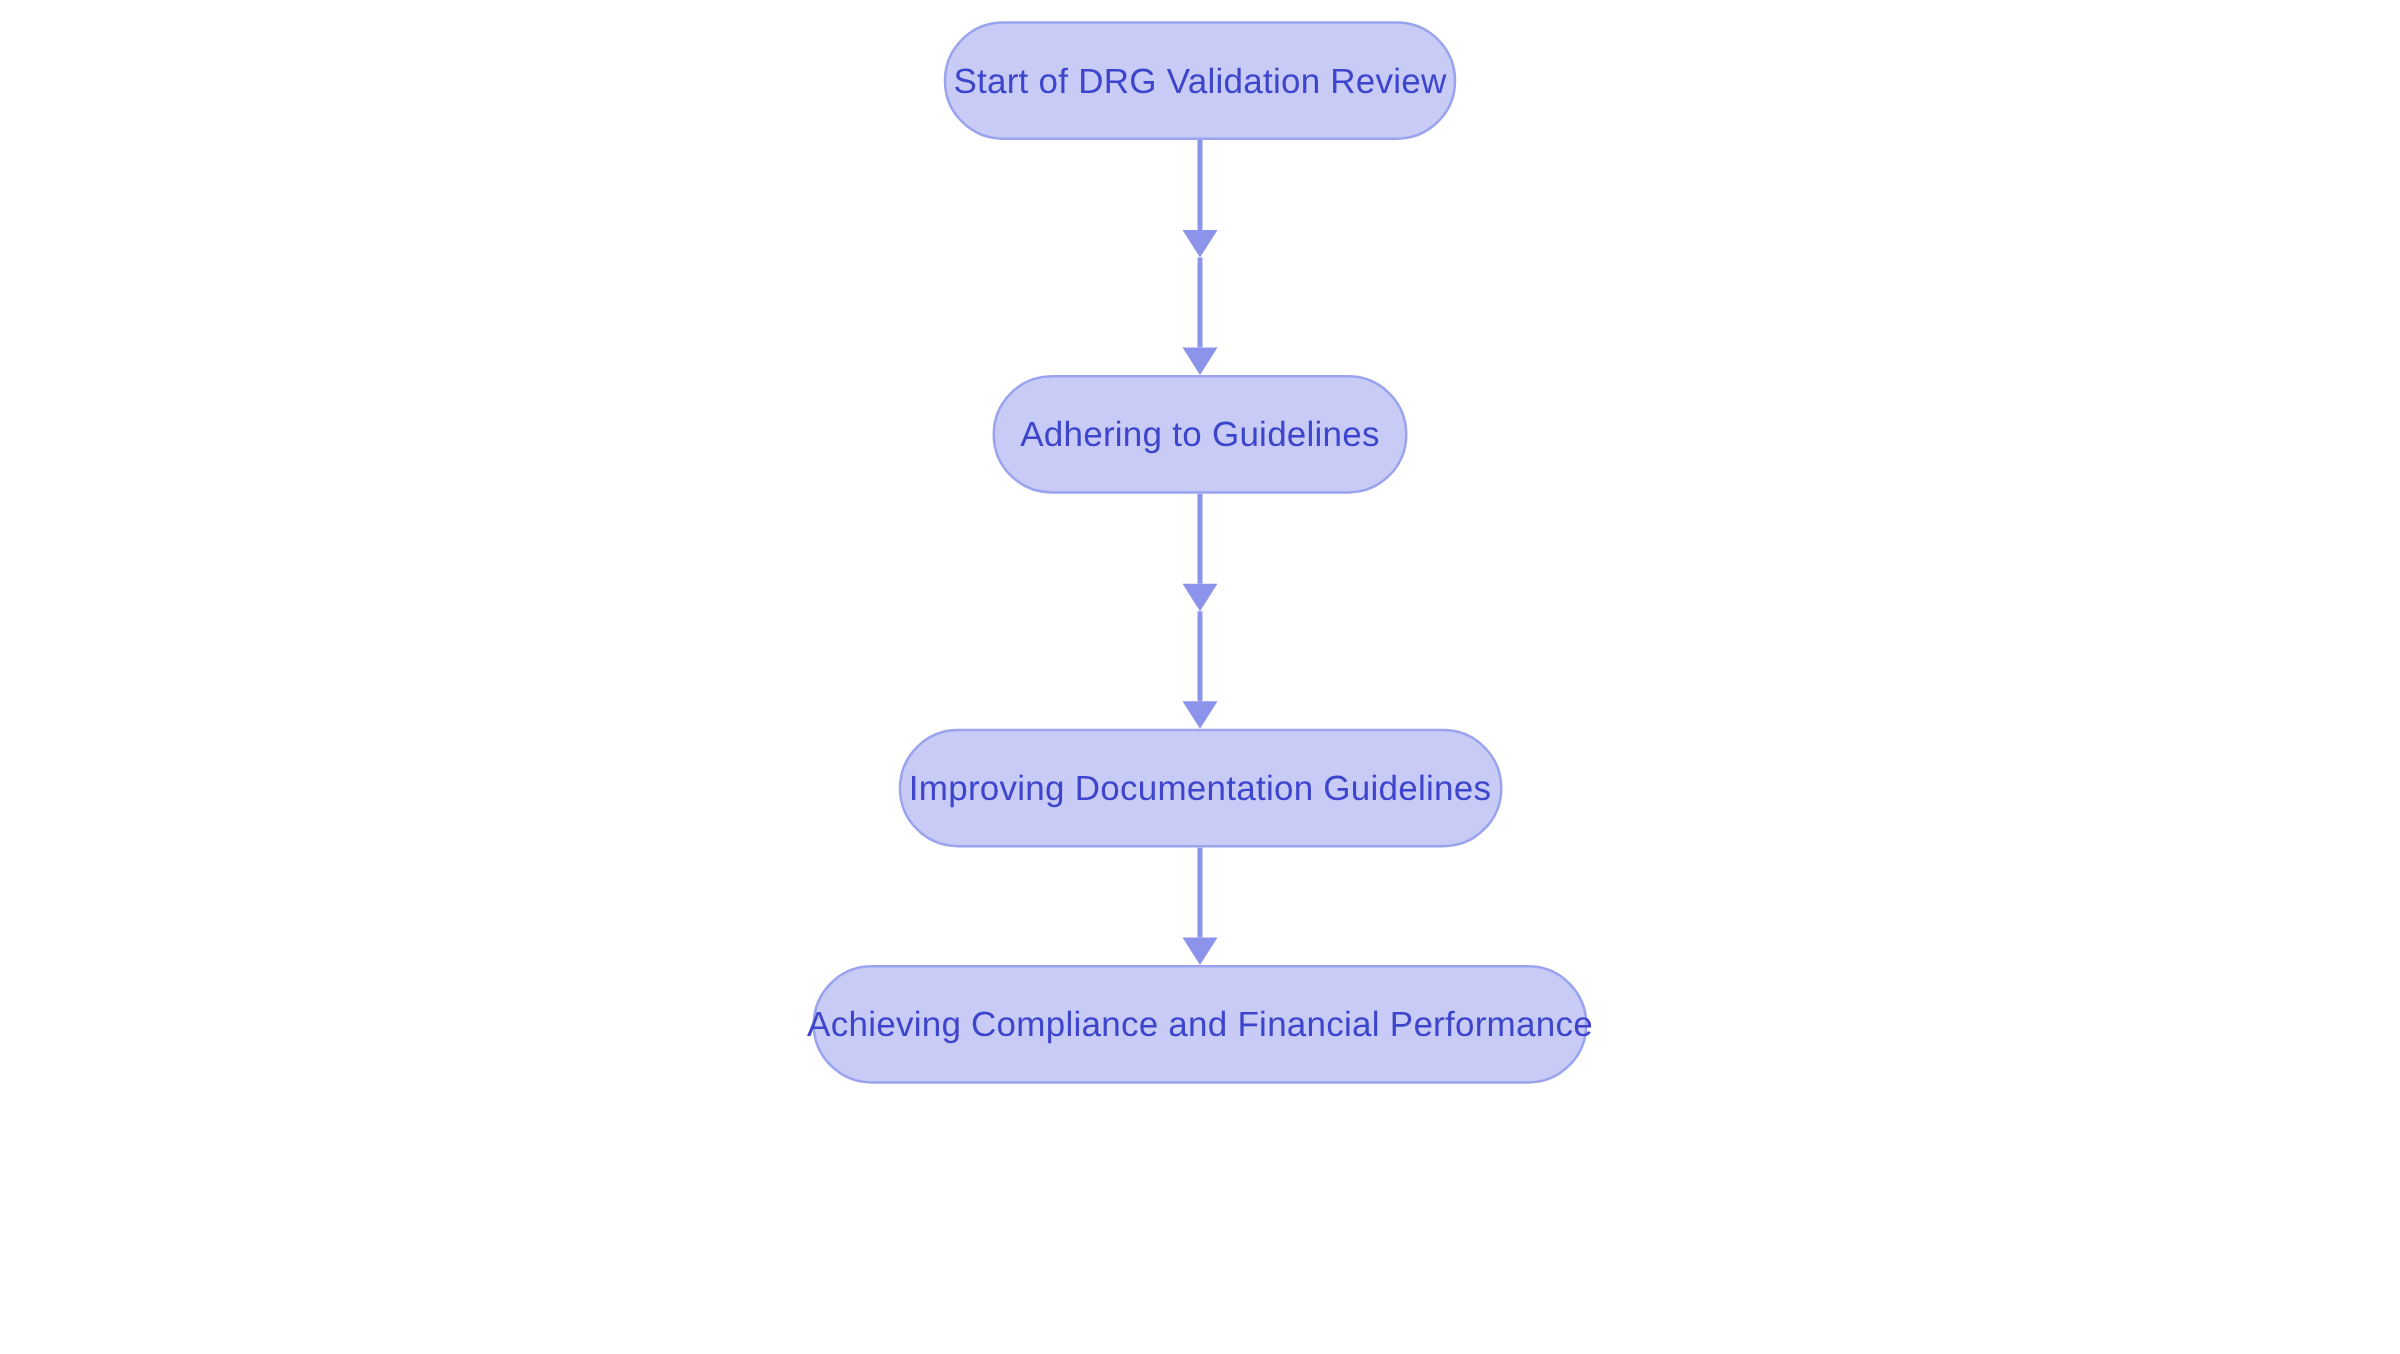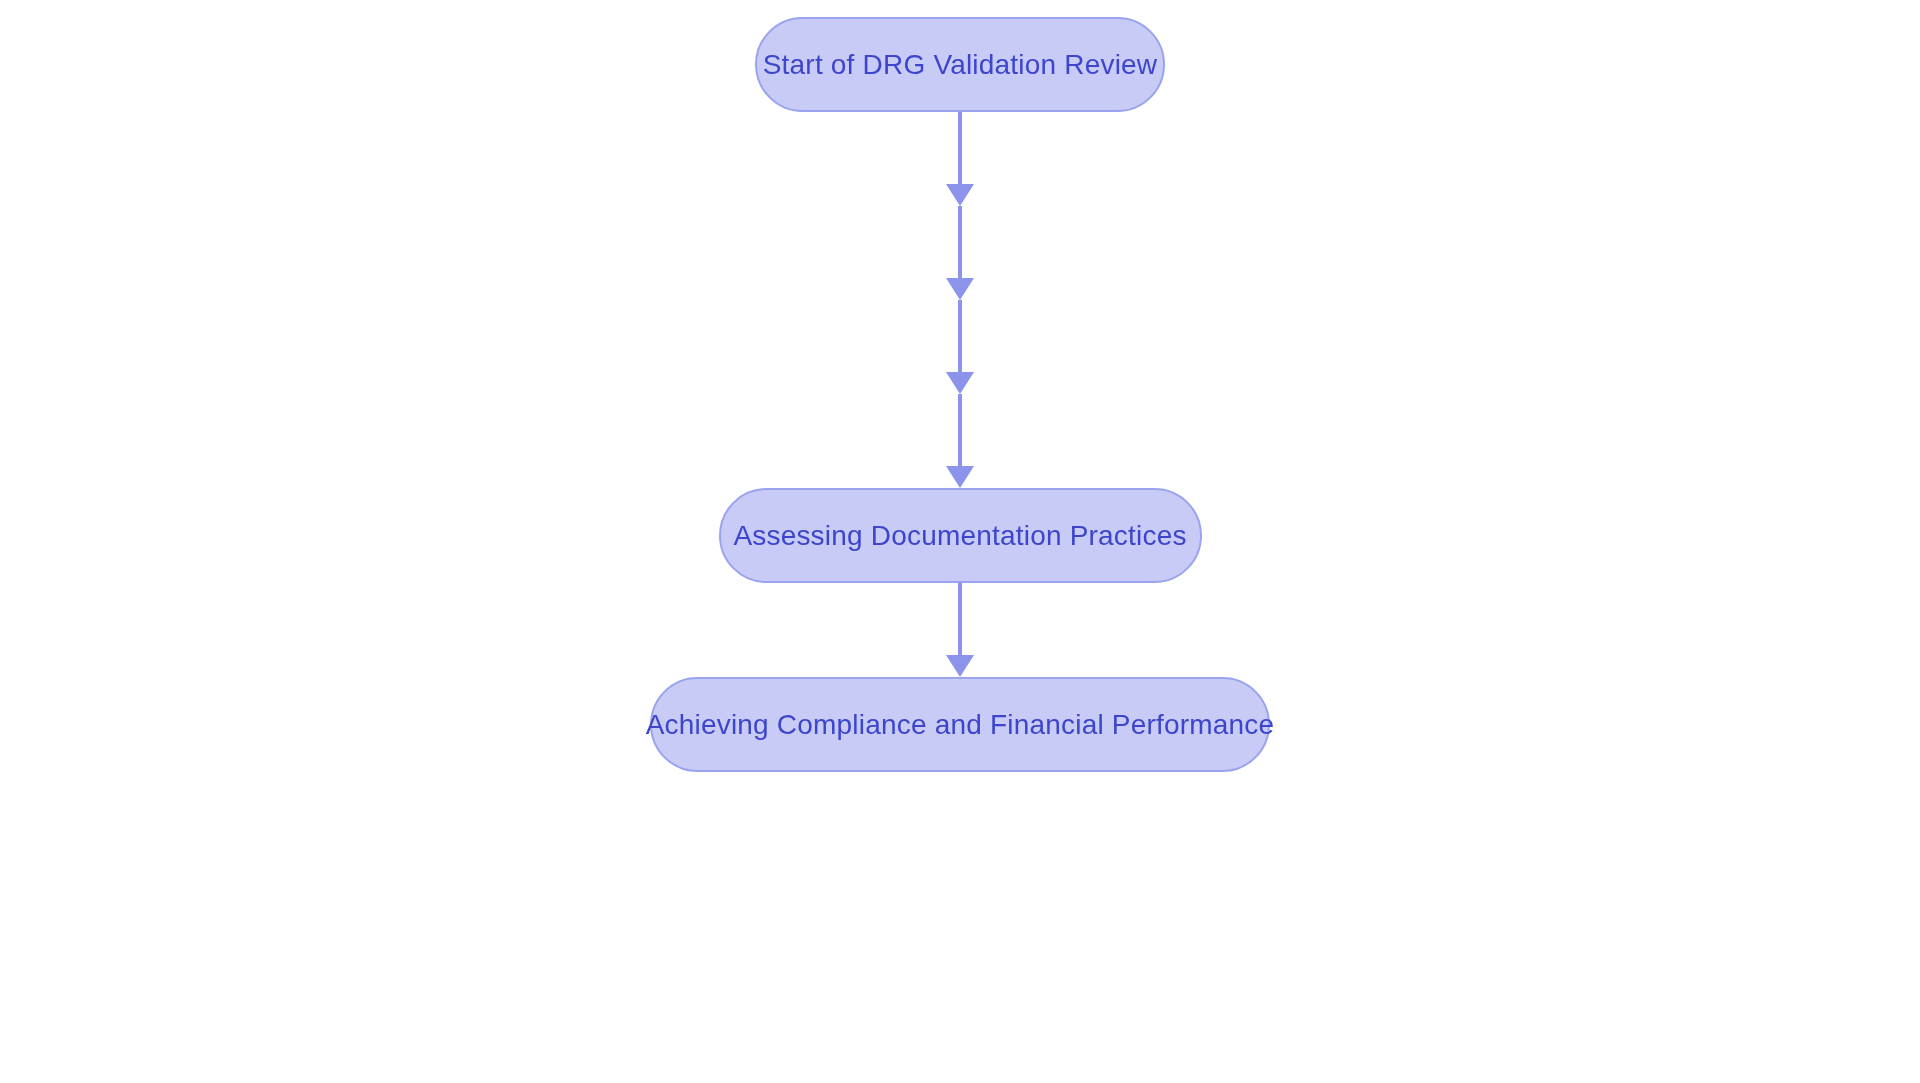--- a/index.html
+++ b/index.html
@@ -78,34 +78,37 @@
     <div class="line"></div>
     <div class="head"></div>
   </div>
 
 
   <div class="arrow">
     <div class="line"></div>
     <div class="head"></div>
   </div>
 
+  <div class="node n3">
+    <span>Adhering to Guidelines</span>
+  </div>
 
   <div class="arrow">
     <div class="line"></div>
     <div class="head"></div>
   </div>
 
 
   <div class="arrow">
     <div class="line"></div>
     <div class="head"></div>
   </div>
 
   <div class="node n5">
-    <span>Assessing Documentation Practices</span>
+    <span>Improving Documentation Guidelines</span>
   </div>
 
   <div class="arrow">
     <div class="line"></div>
     <div class="head"></div>
   </div>
 
   <div class="node n6">
     <span>Achieving Compliance and Financial Performance</span>
   </div>

